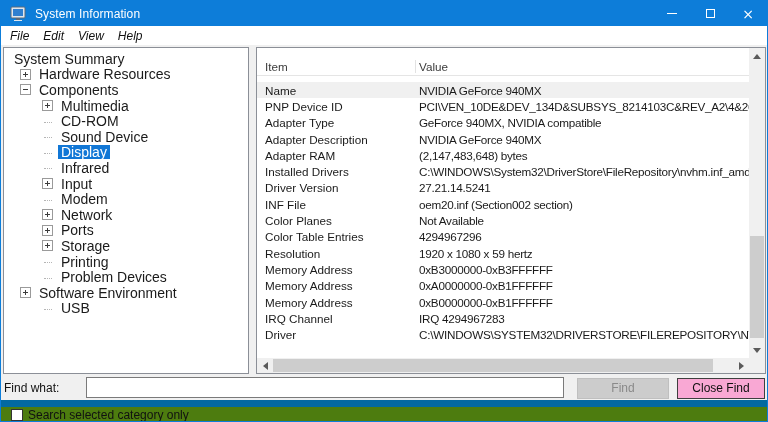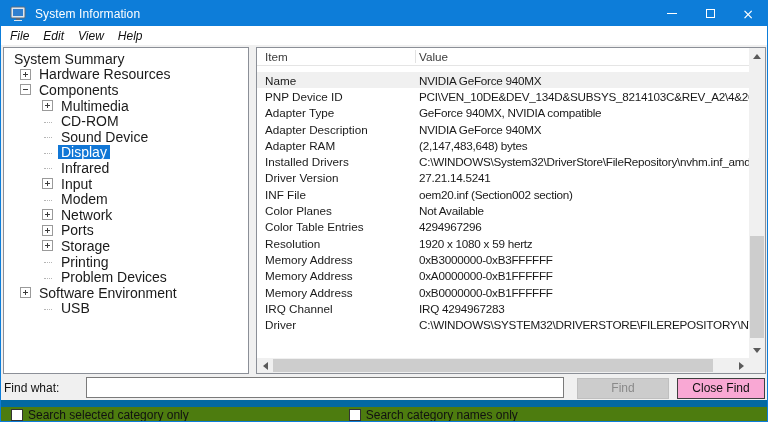--- a/index.html
+++ b/index.html
@@ -46,21 +46,21 @@
   .tree-row[data-exp="plus"] .exp::after {
     content:""; position:absolute; top:2px; bottom:2px; left:4px; width:1px; background:#3c3c3c; }
   .tree-row[data-exp="none"] .exp { border-color:transparent; background:transparent; }
   .tree-row[data-exp="none"] .exp::before {
     content:""; position:absolute; left:1px; right:0; top:5px; border-top:1px dotted #b5b5b5; }
   .tlabel { padding:0 3px; line-height:14px; }
   .tree-row[data-sel="true"] .tlabel { background:var(--selection,#1177d6); color:#fff; }
 
   
   .table-header { position:relative; height:18px; display:flex; align-items:center;
-    border-bottom:1px solid #e5e5e5; font-size:11.7px; color:#3c3c3c; }
+    border-bottom:1px solid #e5e5e5; font-size:11.7px; color:#3c3c3c;margin-top:10px; }
   .col-item  { width:158px; padding-left:8px; }
   .col-value { padding-left:4px; }
   .header-sep { position:absolute; left:158px; top:2px; bottom:2px; width:1px; background:#e2e2e2; }
   .table-rows { padding-top:6px; width:493px; overflow:hidden; }
   .t-row { display:flex; height:16.3px; align-items:center; font-size:11.7px; color:#1a1a1a; white-space:nowrap; }
   .t-row[data-sel="true"] { background:#f0f0f0; }
   .c-item  { width:158px; flex:0 0 auto; padding-left:8px; overflow:hidden; }
   .c-value { flex:1 1 auto; padding-left:4px; overflow:hidden; letter-spacing:-0.25px; }
 
   
@@ -308,19 +308,15 @@
     <input class="find-input" type="text" value="" style="">
     <div class="btn btn-find">Find</div>
     <div class="btn btn-close-find">Close Find</div>
   </div>
 
   <div class="checkrow">
     <div class="check-group cg1">
       <span class="checkbox"></span>
       <span class="check-label">Search selected category only</span>
     </div>
-    <div class="check-group cg2">
-      <span class="checkbox"></span>
-      <span class="check-label">Search category names only</span>
-    </div>
   </div>
 
 </div>
 
 </body></html>

